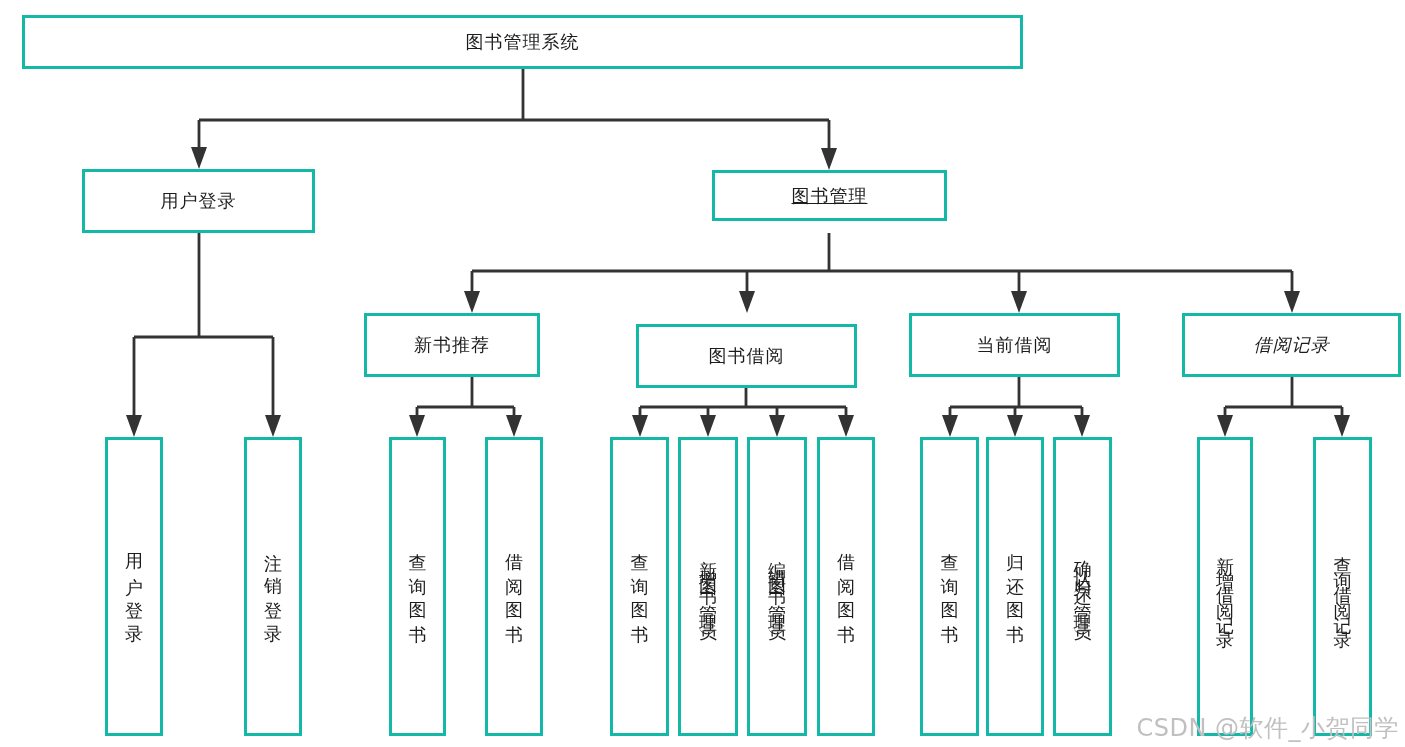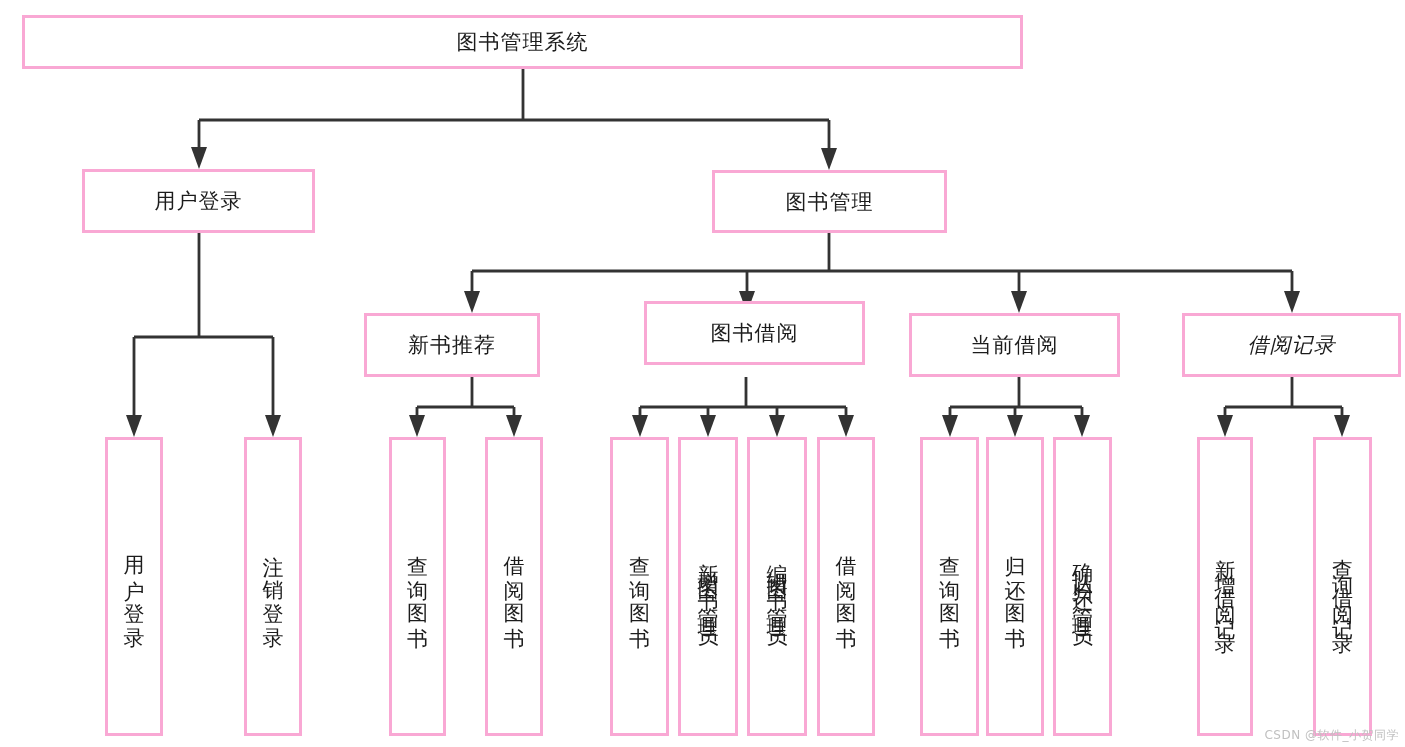--- a/index.html
+++ b/index.html
@@ -14,25 +14,25 @@
   .wires {
     position: absolute;
     left: 0; top: 0;
     width: 1405px; height: 747px;
     z-index: 1;
   }
   .node {
     position: absolute;
     box-sizing: border-box;
     background: #ffffff;
-    border: 3px solid #f9a8d4;
+    border: 3px solid #14b8a6;
     display: flex;
     align-items: center;
     justify-content: center;
-    font-size: 21px;
+    font-size: 18px;
     color: #1c1c1c;
     letter-spacing: 1px;
     z-index: 2;
     white-space: nowrap;
   }
   .leaf {
     top: 437px;
     height: 299px;
   }
   .leaf span {
@@ -40,21 +40,21 @@
     text-orientation: mixed;
     white-space: nowrap;
   }
   .v4 span { letter-spacing: 24px; }
   .v6 span { letter-spacing: 15px; }
   .v9 span { letter-spacing: 9px; }
   .watermark {
     position: absolute;
     right: 6px;
     bottom: 3px;
-    font-size: 12px;
+    font-size: 24px;
     color: #c0c0c0;
     letter-spacing: 0.5px;
     z-index: 5;
   }
 </style>
 </head>
 <body>
 
 <div class="canvas">
 
@@ -117,28 +117,28 @@
     <use href="#ah" x="1342" y="437"></use>
   </svg>
 
   <div class="node" style="left:22px; top:15px; width:1001px; height:54px;">
     <span>图书管理系统</span>
   </div>
 
   <div class="node" style="left:82px; top:169px; width:233px; height:64px;">
     <span>用户登录</span>
   </div>
-  <div class="node" style="left:712px; top:170px; width:235px; height:63px;">
+  <div class="node" style="left:712px; top:170px; width:235px; height:51px;text-decoration:underline;">
     <span>图书管理</span>
   </div>
 
   <div class="node" style="left:364px; top:313px; width:176px; height:64px;">
     <span>新书推荐</span>
   </div>
-  <div class="node" style="left:636px; top:301px; width:221px; height:64px;margin-left:8px;">
+  <div class="node" style="left:636px; top:324px; width:221px; height:64px;">
     <span>图书借阅</span>
   </div>
   <div class="node" style="left:909px; top:313px; width:211px; height:64px;">
     <span>当前借阅</span>
   </div>
   <div class="node" style="left:1182px; top:313px; width:219px; height:64px;font-style:italic;">
     <span>借阅记录</span>
   </div>
 
   <div class="node leaf v4" style="left:105px; width:58px;">

